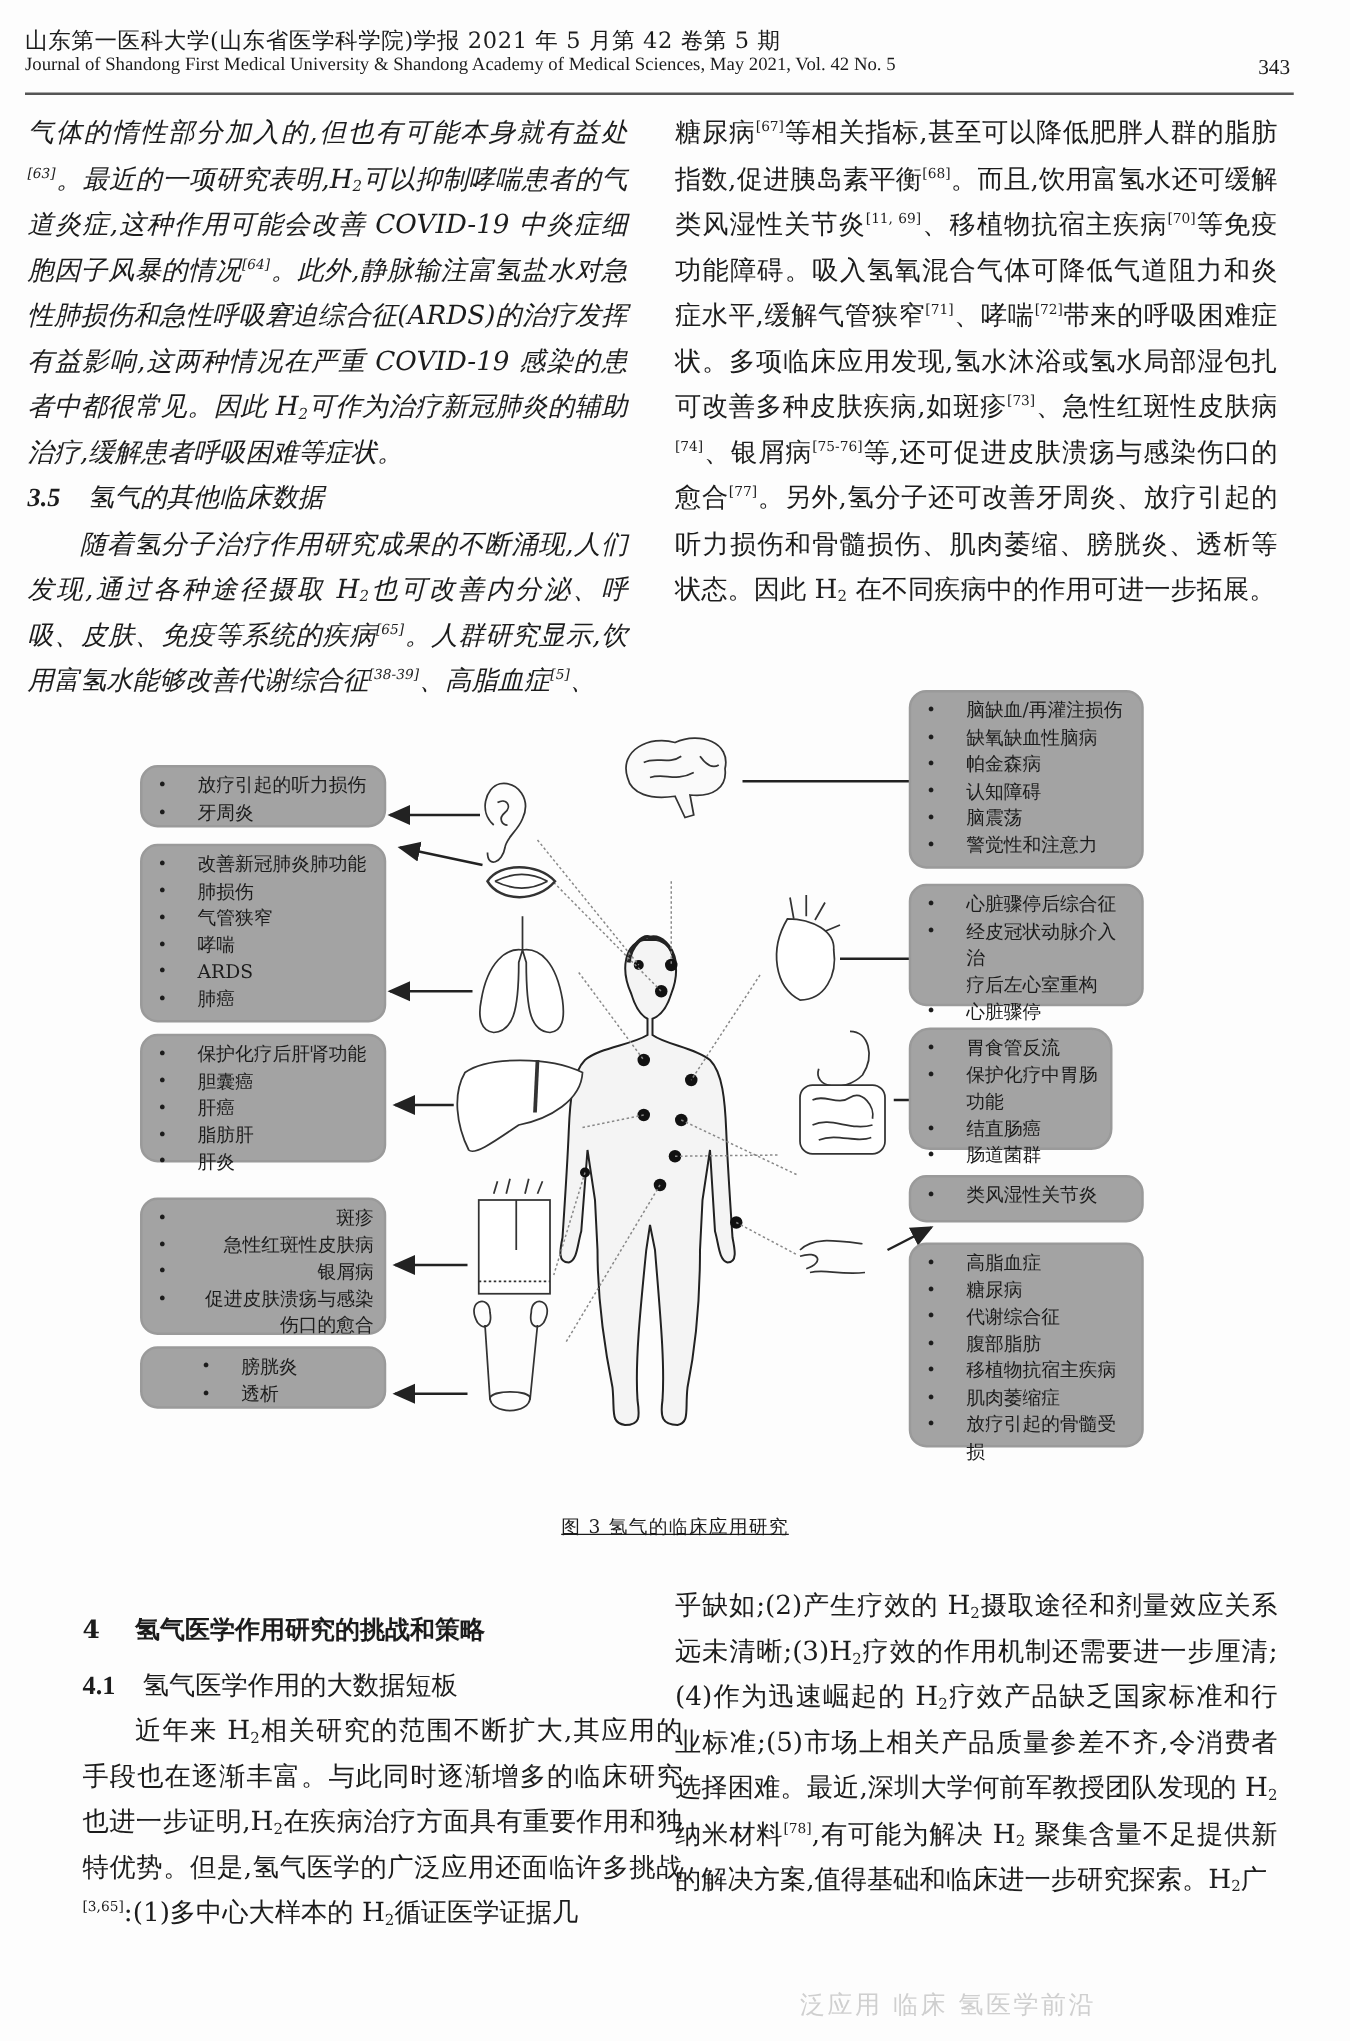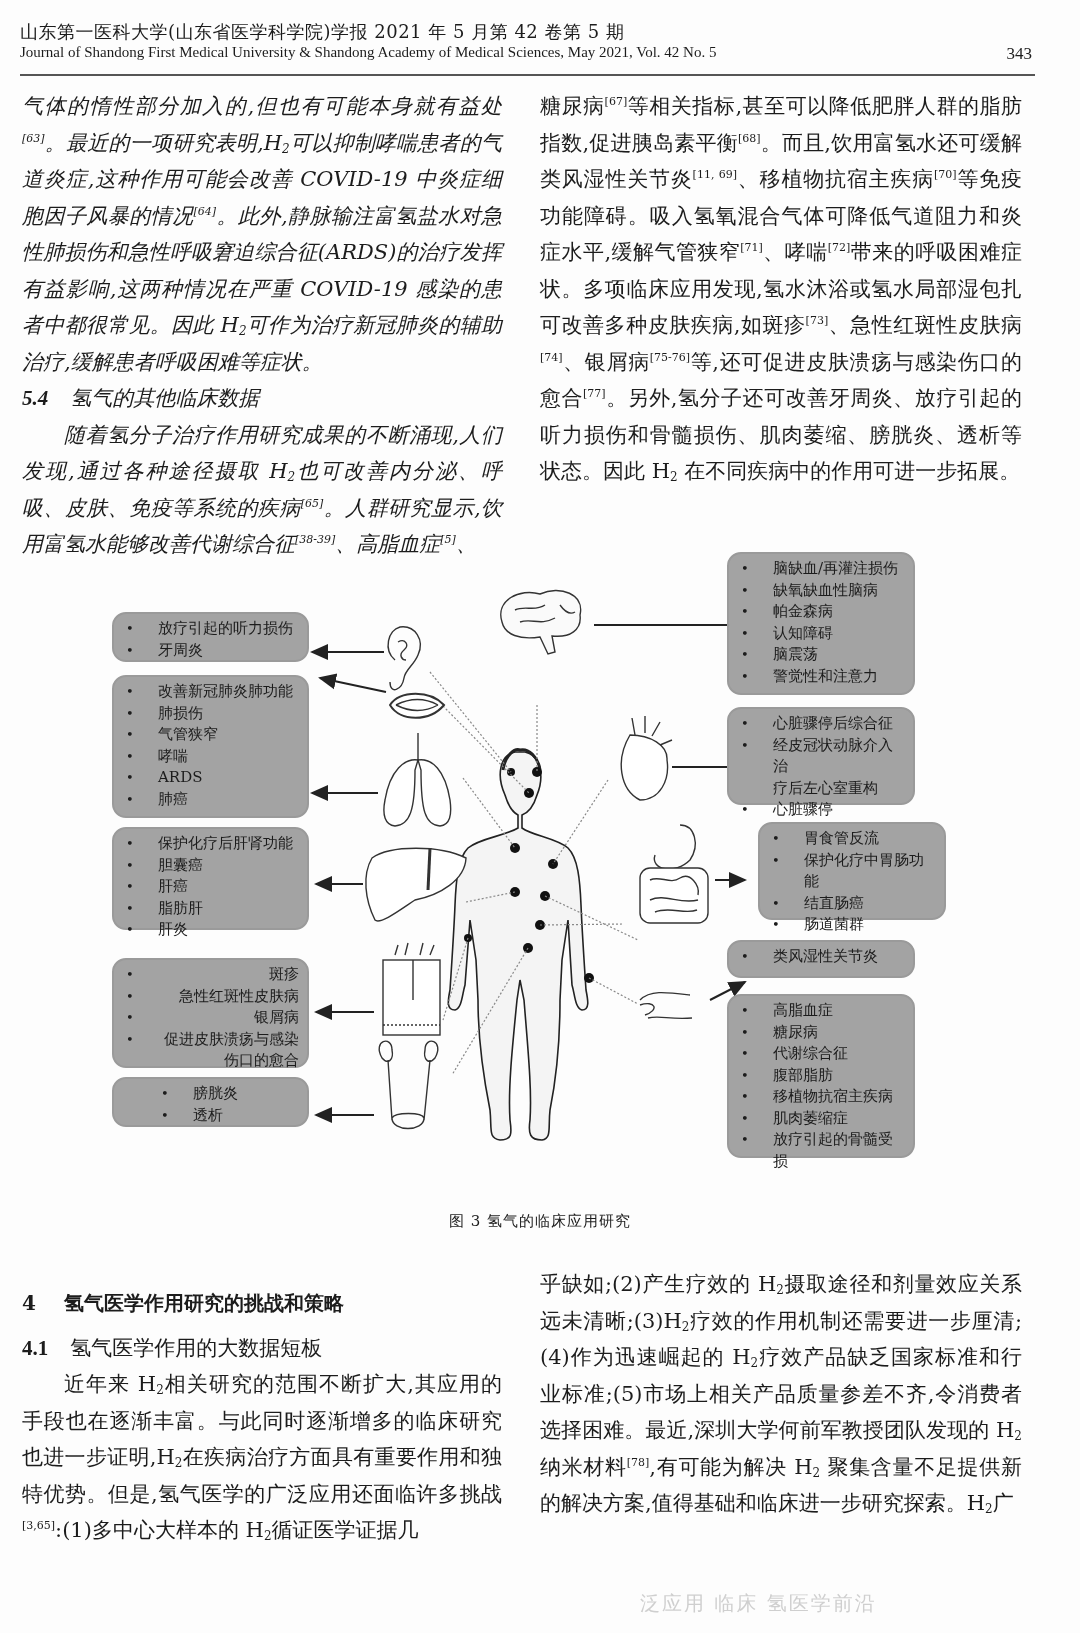--- a/index.html
+++ b/index.html
@@ -22,34 +22,34 @@
   .sec4{font-weight:bold;font-size:20px;}
 
   
   .figure{position:absolute;left:0;top:540px;width:1080px;height:660px;}
   .box{position:absolute;border:2px solid #9a9a9a;border-radius:14px;background:#a3a3a3;
        font-size:15px;line-height:21.5px;padding:4px 8px 4px 10px;box-sizing:border-box;}
   .box ul{list-style:none;margin:0;padding:0;}
   .box li{position:relative;padding-left:34px;}
   .box li.cont::before{content:none;}
   .box li::before{content:"•";position:absolute;left:2px;top:0;font-size:13px;}
-  .caption{position:absolute;left:0;width:1080px;top:1212px;text-align:center;font-size:15px;letter-spacing:1px;}
+  .caption{position:absolute;left:0;width:1080px;top:1212px;text-align:center;font-size:15px;letter-spacing:1px;text-decoration:underline;}
   .watermark{position:absolute;left:640px;top:1590px;font-size:20px;color:rgba(150,150,150,0.45);letter-spacing:2px;}
 </style>
 </head>
 <body>
 
 <div class="hdr-cn">山东第一医科大学(山东省医学科学院)学报 2021 年 5 月第 42 卷第 5 期</div>
 <div class="hdr-en">Journal of Shandong First Medical University &amp; Shandong Academy of Medical Sciences, May 2021, Vol. 42 No. 5</div>
 <div class="hdr-page">343</div>
 <div class="hdr-rule"></div>
 
 <div class="col col-l" style="top:88px;font-style:italic;">
   <p><span>气体的惰性部分加入的,但也有可能本身就有益处</span><sup>[63]</sup><span>。最近的一项研究表明,H</span><sub>2</sub><span>可以抑制哮喘患者的气道炎症,这种作用可能会改善 COVID-19 中炎症细胞因子风暴的情况</span><sup>[64]</sup><span>。此外,静脉输注富氢盐水对急性肺损伤和急性呼吸窘迫综合征(ARDS)的治疗发挥有益影响,这两种情况在严重 COVID-19 感染的患者中都很常见。因此 H</span><sub>2</sub><span>可作为治疗新冠肺炎的辅助治疗,缓解患者呼吸困难等症状。</span></p>
-  <p class="sec"><b>5.4</b><span>氢气的其他临床数据</span></p>
+  <p class="sec"><b>3.5</b><span>氢气的其他临床数据</span></p>
   <p class="indent"><span>随着氢分子治疗作用研究成果的不断涌现,人们发现,通过各种途径摄取 H</span><sub>2</sub><span>也可改善内分泌、呼吸、皮肤、免疫等系统的疾病</span><sup>[65]</sup><span>。人群研究显示,饮用富氢水能够改善代谢综合征</span><sup>[38-39]</sup><span>、高脂血症</span><sup>[5]</sup><span>、</span></p>
 </div>
 
 <div class="col col-r" style="top:88px;">
   <p><span>糖尿病</span><sup>[67]</sup><span>等相关指标,甚至可以降低肥胖人群的脂肪指数,促进胰岛素平衡</span><sup>[68]</sup><span>。而且,饮用富氢水还可缓解类风湿性关节炎</span><sup>[11, 69]</sup><span>、移植物抗宿主疾病</span><sup>[70]</sup><span>等免疫功能障碍。吸入氢氧混合气体可降低气道阻力和炎症水平,缓解气管狭窄</span><sup>[71]</sup><span>、哮喘</span><sup>[72]</sup><span>带来的呼吸困难症状。多项临床应用发现,氢水沐浴或氢水局部湿包扎可改善多种皮肤疾病,如斑疹</span><sup>[73]</sup><span>、急性红斑性皮肤病</span><sup>[74]</sup><span>、银屑病</span><sup>[75-76]</sup><span>等,还可促进皮肤溃疡与感染伤口的愈合</span><sup>[77]</sup><span>。另外,氢分子还可改善牙周炎、放疗引起的听力损伤和骨髓损伤、肌肉萎缩、膀胱炎、透析等状态。因此 H</span><sub>2</sub><span> 在不同疾病中的作用可进一步拓展。</span></p>
 </div>
 
 <div class="figure">
   <svg width="1080" height="660" viewBox="0 540 1080 660" style="position:absolute;left:0;top:0;">
     <defs>
@@ -199,21 +199,21 @@
       </ul>
   </div>
   <div class="box" style="left:727px;top:167px;width:188px;height:98px;">
     <ul>
         <li>心脏骤停后综合征</li>
         <li>经皮冠状动脉介入治</li>
         <li class="cont">疗后左心室重构</li>
         <li>心脏骤停</li>
       </ul>
   </div>
-  <div class="box" style="left:758px;top:282px;width:188px;height:98px;">
+  <div class="box" style="left:727px;top:282px;width:163px;height:98px;border-radius:17px;">
     <ul>
         <li>胃食管反流</li>
         <li>保护化疗中胃肠功能</li>
         <li>结直肠癌</li>
         <li>肠道菌群</li>
       </ul>
   </div>
   <div class="box" style="left:727px;top:400px;width:188px;height:38px;">
     <ul>
         <li>类风湿性关节炎</li>
@@ -227,21 +227,21 @@
         <li>腹部脂肪</li>
         <li>移植物抗宿主疾病</li>
         <li>肌肉萎缩症</li>
         <li>放疗引起的骨髓受损</li>
       </ul>
   </div>
 </div>
 
 <div class="caption">图 3   氢气的临床应用研究</div>
 
-<div class="col col-l" style="top:1285px;">
+<div class="col col-l" style="top:1285px;margin-left:44px;">
   <p class="sec4" style="margin-bottom:8px;"><span style="margin-right:28px;">4</span><span>氢气医学作用研究的挑战和策略</span></p>
   <p class="sec"><b>4.1</b><span>氢气医学作用的大数据短板</span></p>
   <p class="indent"><span>近年来 H</span><sub>2</sub><span>相关研究的范围不断扩大,其应用的手段也在逐渐丰富。与此同时逐渐增多的临床研究也进一步证明,H</span><sub>2</sub><span>在疾病治疗方面具有重要作用和独特优势。但是,氢气医学的广泛应用还面临许多挑战</span><sup>[3,65]</sup><span>:(1)多中心大样本的 H</span><sub>2</sub><span>循证医学证据几</span></p>
 </div>
 
 <div class="col col-r" style="top:1266px;">
   <p><span>乎缺如;(2)产生疗效的 H</span><sub>2</sub><span>摄取途径和剂量效应关系远未清晰;(3)H</span><sub>2</sub><span>疗效的作用机制还需要进一步厘清;(4)作为迅速崛起的 H</span><sub>2</sub><span>疗效产品缺乏国家标准和行业标准;(5)市场上相关产品质量参差不齐,令消费者选择困难。最近,深圳大学何前军教授团队发现的 H</span><sub>2</sub><span>纳米材料</span><sup>[78]</sup><span>,有可能为解决 H</span><sub>2</sub><span> 聚集含量不足提供新的解决方案,值得基础和临床进一步研究探索。H</span><sub>2</sub><span>广</span></p>
 </div>
 
 <div class="watermark">泛应用 临床 氢医学前沿</div>

